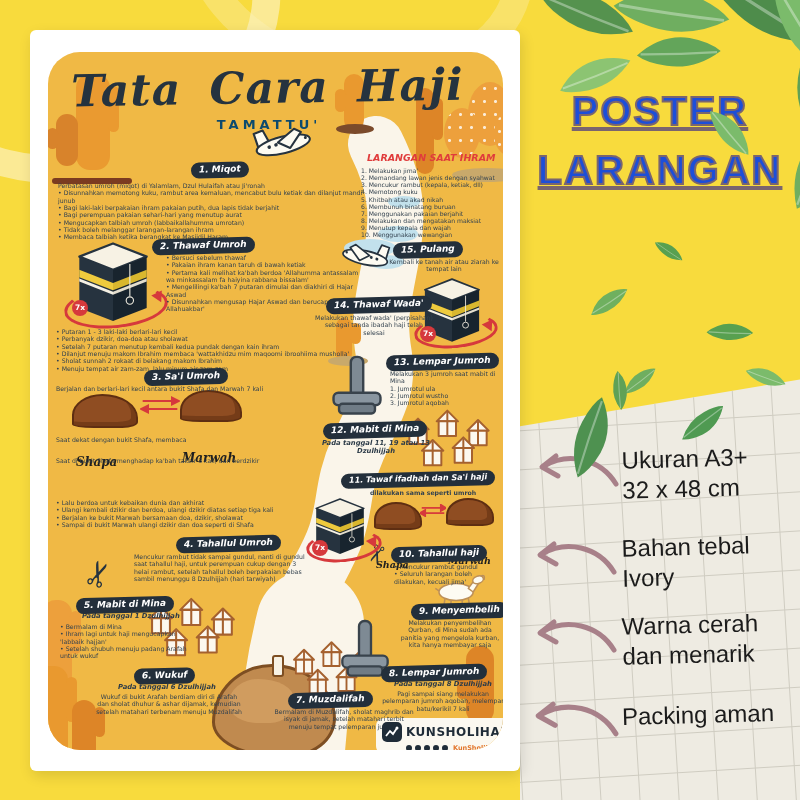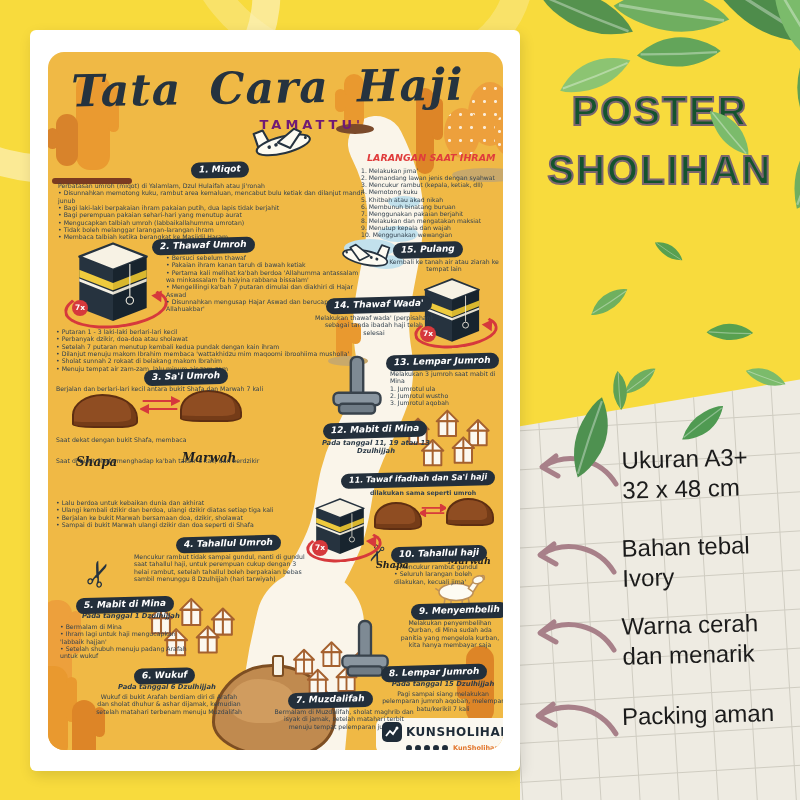--- a/index.html
+++ b/index.html
@@ -1,34 +1,34 @@
 <!DOCTYPE html>
 <html><head>
 <meta charset="utf-8">
 <style>
   html,body{margin:0;padding:0;}
   body{width:800px;height:800px;position:relative;overflow:hidden;background:#F8DB3D;font-family:"DejaVu Sans",sans-serif;}
   
   .swirl{position:absolute;border:28px solid rgba(252,243,196,.65);border-radius:50%;z-index:0;}
   
   .card{position:absolute;left:30px;top:30px;width:490px;height:741px;background:#fff;border-radius:6px;box-shadow:2px 5px 14px rgba(0,0,0,.12);z-index:2;}
-  .poster{position:absolute;left:18px;top:22px;width:455px;height:698px;background:#F0B945;border-radius:16px;overflow:hidden;}
+  .poster{position:absolute;left:18px;top:22px;width:455px;height:698px;background:#F0B945;border-radius:32px;overflow:hidden;}
   .path-svg{position:absolute;left:0;top:0;z-index:0;}
   
   .cac{position:absolute;border-radius:14px;z-index:1;}
   .cac.dots{background-image:radial-gradient(rgba(255,255,255,.65) 1.1px,transparent 1.4px);background-size:9px 11px;}
   .cac.aL::before{content:"";position:absolute;left:-9px;top:26%;width:11px;height:42%;border-radius:12px;background:inherit;}
   .cac.aR::after{content:"";position:absolute;right:-9px;top:12%;width:11px;height:48%;border-radius:12px;background:inherit;}
   .pear{position:absolute;z-index:1;}
   .pear .pad{position:absolute;border-radius:50%;background:#EDA03C;background-image:radial-gradient(rgba(255,255,255,.8) 1.2px,transparent 1.5px);background-size:11px 13px;}
   .sand{position:absolute;background:#C9A96B;border-radius:50%;height:12px;z-index:1;}
   .bar{position:absolute;background:#7B3B20;border-radius:3px;z-index:2;}
   
   .ptitle{position:absolute;left:0;right:16px;top:14px;text-align:center;font:italic bold 44px/1 "DejaVu Serif",serif;color:#25333F;word-spacing:12px;letter-spacing:1px;transform:rotate(-1deg);z-index:6;}
-  .psub{position:absolute;left:126px;top:66px;width:190px;text-align:right;font:bold 13px/1 "DejaVu Sans",sans-serif;color:#701a75;letter-spacing:4px;z-index:6;}
+  .psub{position:absolute;left:126px;top:66px;width:190px;text-align:center;font:bold 13px/1 "DejaVu Sans",sans-serif;color:#0c4a6e;letter-spacing:4px;z-index:6;}
   .p{position:absolute;background:#232F3B;color:#fff;font:italic bold 9px/1 "DejaVu Sans",sans-serif;padding:3px 8px 4px;border-radius:10px;white-space:nowrap;transform:rotate(-1.5deg);z-index:5;}
   .p.sm{font-size:8px;}
   .t{position:absolute;color:#33424F;font:6.2px/1.18 "DejaVu Sans",sans-serif;z-index:4;}
   .t .b::before{content:"• ";}
   .ctr{text-align:center;}
   .date{font-weight:bold;font-style:italic;color:#2C3B48;font-size:6.8px;}
   .ar{direction:rtl;font-weight:bold;font-size:9px;line-height:1.2;color:#20303D;text-align:center;}
   .lh{position:absolute;color:#E03C3C;font:italic bold 9.5px/1 "DejaVu Sans",sans-serif;z-index:5;}
   .hill{position:absolute;background:#8F4D22;border:2px solid #5E2E12;border-radius:58% 68% 30% 42%/78% 88% 22% 14%;box-shadow:inset -5px -4px 0 rgba(70,30,5,.35);z-index:2;}
   .hlabel{position:absolute;font:italic bold 12px/1 "DejaVu Serif",serif;color:#1F1F1F;z-index:4;text-align:left;margin-top:32px;}
@@ -45,21 +45,21 @@
   .logo{position:absolute;z-index:4;display:flex;align-items:center;gap:4px;}
   .logo-box{width:20px;height:20px;background:#1F2C38;border-radius:5px;position:relative;flex:none;}
   .logo-name{font:bold 12px "DejaVu Sans",sans-serif;color:#1F2C38;letter-spacing:.5px;}
   .logo-sub{position:absolute;z-index:4;display:flex;align-items:center;gap:3px;}
   .soc{width:6px;height:6px;border-radius:50%;background:#1F2C38;display:inline-block;}
   .handle{font:bold 6.5px "DejaVu Sans",sans-serif;color:#E2762D;margin-left:2px;}
   
   .paper{position:absolute;left:520px;top:355px;width:280px;height:445px;clip-path:polygon(0 16%,100% 5.5%,100% 100%,0 100%);z-index:1;overflow:hidden;}
   .grid{position:absolute;left:-50px;top:-50px;right:-50px;bottom:-50px;background-color:#EEEBE2;background-image:linear-gradient(to right,#CFCCC1 1px,transparent 1px),linear-gradient(to bottom,#CFCCC1 1px,transparent 1px);background-size:39px 39px;transform:rotate(-3.5deg);}
   .panel-title{position:absolute;left:520px;top:82px;width:280px;text-align:center;z-index:2;}
-  .ptl{font:bold 40px/59px "Liberation Sans",sans-serif;color:#14532d;-webkit-text-stroke:2px #7A656E;letter-spacing:2px;}
+  .ptl{font:bold 40px/59px "Liberation Sans",sans-serif;color:#1d4ed8;-webkit-text-stroke:2px #7A656E;letter-spacing:2px;text-decoration:underline;}
   .feat{position:absolute;z-index:2;font:24px/30px "Liberation Sans",sans-serif;color:#1B1B1B;transform:rotate(-1.5deg);}
   .farrow{position:absolute;z-index:2;}
   .leaf{position:absolute;z-index:3;}
 </style>
 </head>
 <body>
 
 <svg width="0" height="0" style="position:absolute">
   <symbol id="sym-kaaba" viewBox="0 0 100 112">
     <g stroke-linejoin="round">
@@ -143,21 +143,21 @@
 
 <div class="swirl" style="left:-110px;top:-130px;width:340px;height:250px;transform:rotate(-22deg);"></div>
 <div class="swirl" style="left:180px;top:-180px;width:300px;height:210px;transform:rotate(14deg);opacity:.5;"></div>
 
 <div class="paper">
     <div class="grid"></div>
   </div>
 
 <div class="panel-title">
   <div class="ptl">POSTER</div>
-  <div class="ptl">SHOLIHAN</div>
+  <div class="ptl">LARANGAN</div>
 </div>
 
 <svg class="leaf" style="left:538px;top:-8px;transform:rotate(32deg);color:#55924E" width="100" height="42" viewBox="0 0 100 42">
     <use href="#sym-leaf"></use>
   </svg>
 <svg class="leaf" style="left:612px;top:-14px;transform:rotate(18deg);color:#6FAE60" width="120" height="50" viewBox="0 0 100 42">
     <use href="#sym-leaf"></use>
   </svg>
 <svg class="leaf" style="left:700px;top:-20px;transform:rotate(42deg);color:#4E8C4B" width="130" height="55" viewBox="0 0 100 42">
     <use href="#sym-leaf"></use>
@@ -355,21 +355,21 @@
   <svg class="icon" style="left:244px;top:584px" width="84" height="60" viewBox="0 0 132 96">
         <use href="#sym-tents"></use>
       </svg>
   <span class="p" style="left:240px;top:640px">7. Muzdalifah</span>
   <div class="t ctr" style="left:226px;top:656px;width:140px">Bermalam di Muzdalifah, sholat maghrib dan isyak di jamak, setelah matahari terbit menuju tempat pelemparan jumroh</div>
 
   <svg class="icon" style="left:289px;top:566px" width="56" height="70" viewBox="0 0 84 104">
         <use href="#sym-pillar"></use>
       </svg>
   <span class="p" style="left:333px;top:613px">8. Lempar Jumroh</span>
-  <div class="t date ctr" style="left:330px;top:628px;width:130px">Pada tanggal 15 Dzulhijjah</div>
+  <div class="t date ctr" style="left:330px;top:628px;width:130px">Pada tanggal 8 Dzulhijjah</div>
   <div class="t ctr" style="left:330px;top:638px;width:130px">Pagi sampai siang melakukan pelemparan jumroh aqobah, melempar batu/kerikil 7 kali</div>
 
   <div class="logo-patch" style="left:328px;top:666px;width:142px;height:36px"></div>
   <div class="logo" style="left:334px;top:670px">
     <span class="logo-box">
       <svg style="position:absolute;inset:3px" viewBox="0 0 14 14">
             <path d="M1,11 L5,6 L8,9 L12,3" stroke="#fff" stroke-width="1.8" fill="none"></path>
             <circle cx="12" cy="3" r="1.5" fill="#fff"></circle>
           </svg>
     </span>

